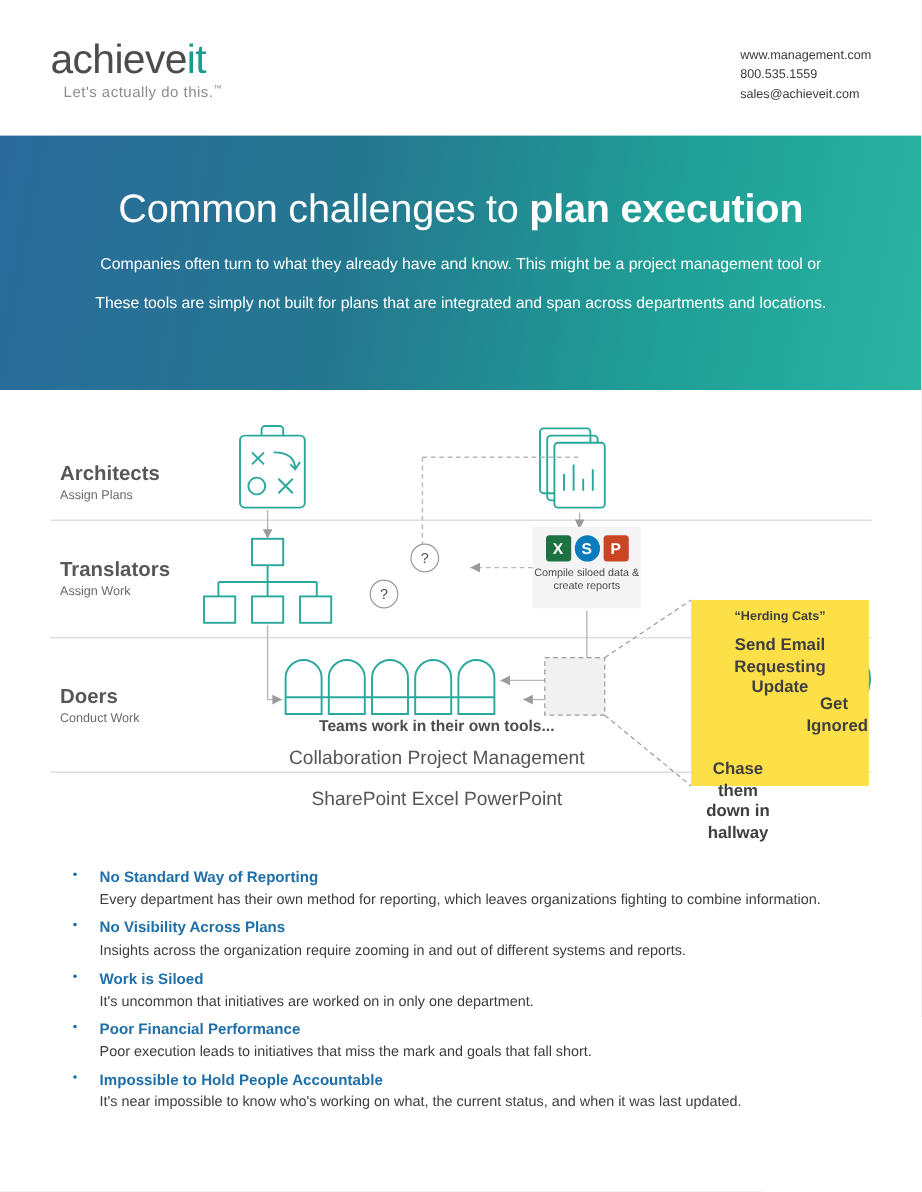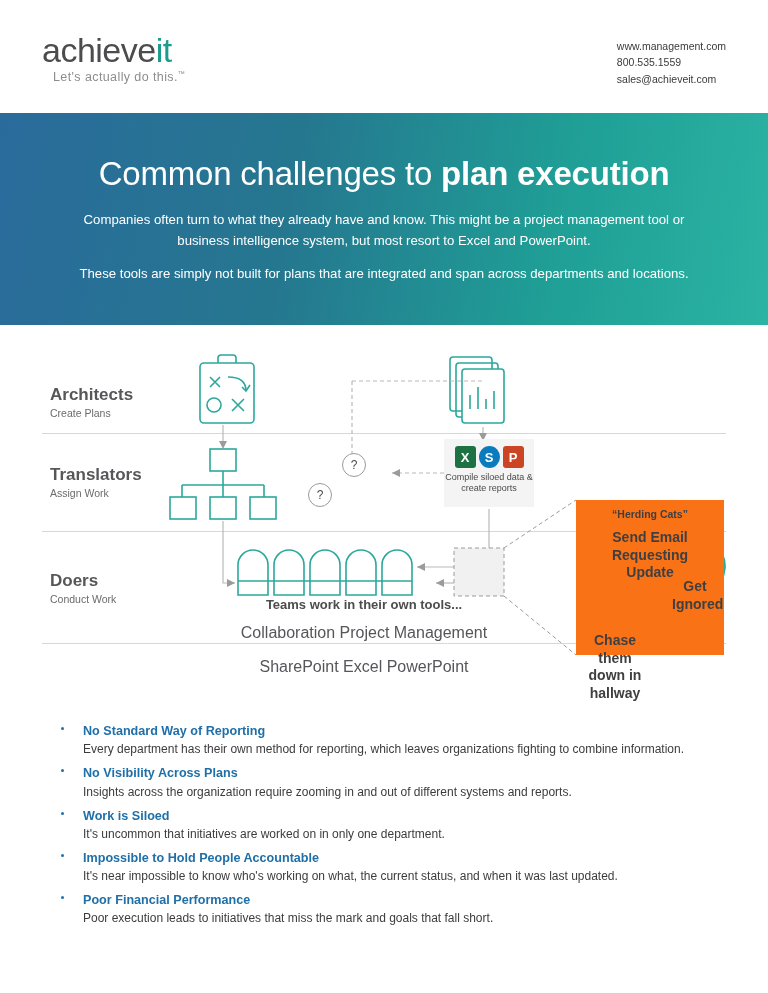--- a/index.html
+++ b/index.html
@@ -202,21 +202,21 @@
     line-height: 1.7;
   }
 
   
   .herding {
     position: absolute;
     left: 534px;
     top: 157px;
     width: 148px;
     height: 155px;
-    background: #f97316;
+    background: #fde047;
   }
   .herding-title {
     position: absolute;
     top: 8px;
     width: 100%;
     text-align: center;
     font-size: 10.5px;
     font-weight: bold;
     color: #3f3f41;
   }
@@ -279,34 +279,33 @@
       <div>www.management.com</div>
       <div>800.535.1559</div>
       <div>sales@achieveit.com</div>
     </div>
   </div>
 
   <div class="banner">
     <div class="banner-title"><span>Common challenges to </span><b>plan execution</b></div>
     <div class="banner-sub">
       <div>Companies often turn to what they already have and know. This might be a project management tool or</div>
-      <div>business intelligence system, but most resort to Excel and PowerPoint.</div>
       <div class="line3">These tools are simply not built for plans that are integrated and span across departments and locations.</div>
     </div>
   </div>
 
   <div class="diagram">
 
     <div class="swim-line" style="top:90px;"></div>
     <div class="swim-line" style="top:188px;"></div>
     <div class="swim-line" style="top:300px;"></div>
 
     <div class="row-label" style="top:42px;">
       <div class="big">Architects</div>
-      <div class="small">Create Plans</div>
+      <div class="small">Assign Plans</div>
     </div>
     <div class="row-label" style="top:122px;">
       <div class="big">Translators</div>
       <div class="small">Assign Work</div>
     </div>
     <div class="row-label" style="top:228px;">
       <div class="big">Doers</div>
       <div class="small">Conduct Work</div>
     </div>
 
@@ -423,23 +422,23 @@
       <div class="hd">No Visibility Across Plans</div>
       <div class="bd">Insights across the organization require zooming in and out of different systems and reports.</div>
     </div>
     <div class="bullet">
       <div class="dot"></div>
       <div class="hd">Work is Siloed</div>
       <div class="bd">It's uncommon that initiatives are worked on in only one department.</div>
     </div>
     <div class="bullet">
       <div class="dot"></div>
+      <div class="hd">Poor Financial Performance</div>
+      <div class="bd">Poor execution leads to initiatives that miss the mark and goals that fall short.</div>
+    </div>
+    <div class="bullet">
+      <div class="dot"></div>
       <div class="hd">Impossible to Hold People Accountable</div>
       <div class="bd">It's near impossible to know who's working on what, the current status, and when it was last updated.</div>
     </div>
-    <div class="bullet">
-      <div class="dot"></div>
-      <div class="hd">Poor Financial Performance</div>
-      <div class="bd">Poor execution leads to initiatives that miss the mark and goals that fall short.</div>
-    </div>
   </div>
 
 </div>
 
 </body></html>

